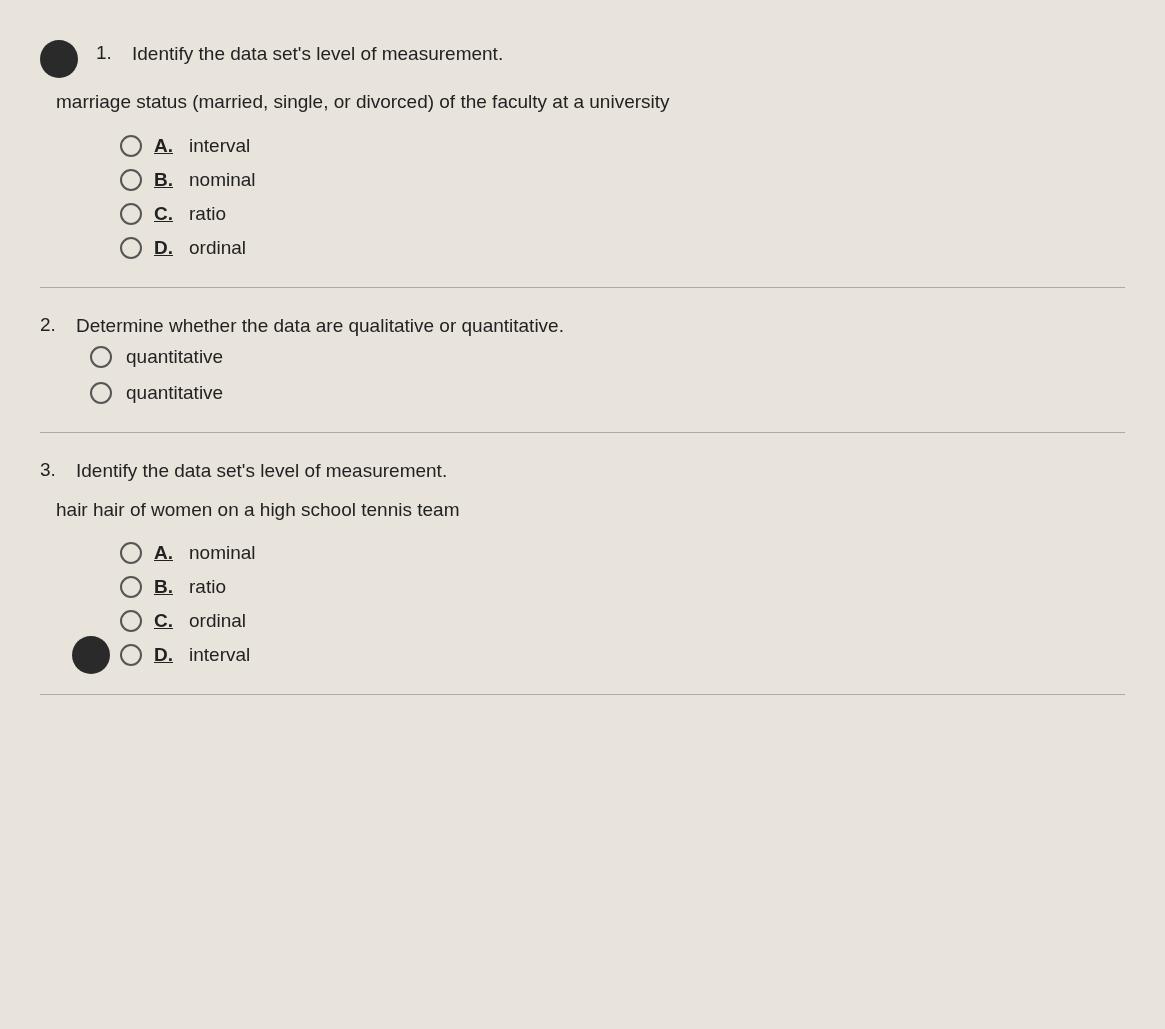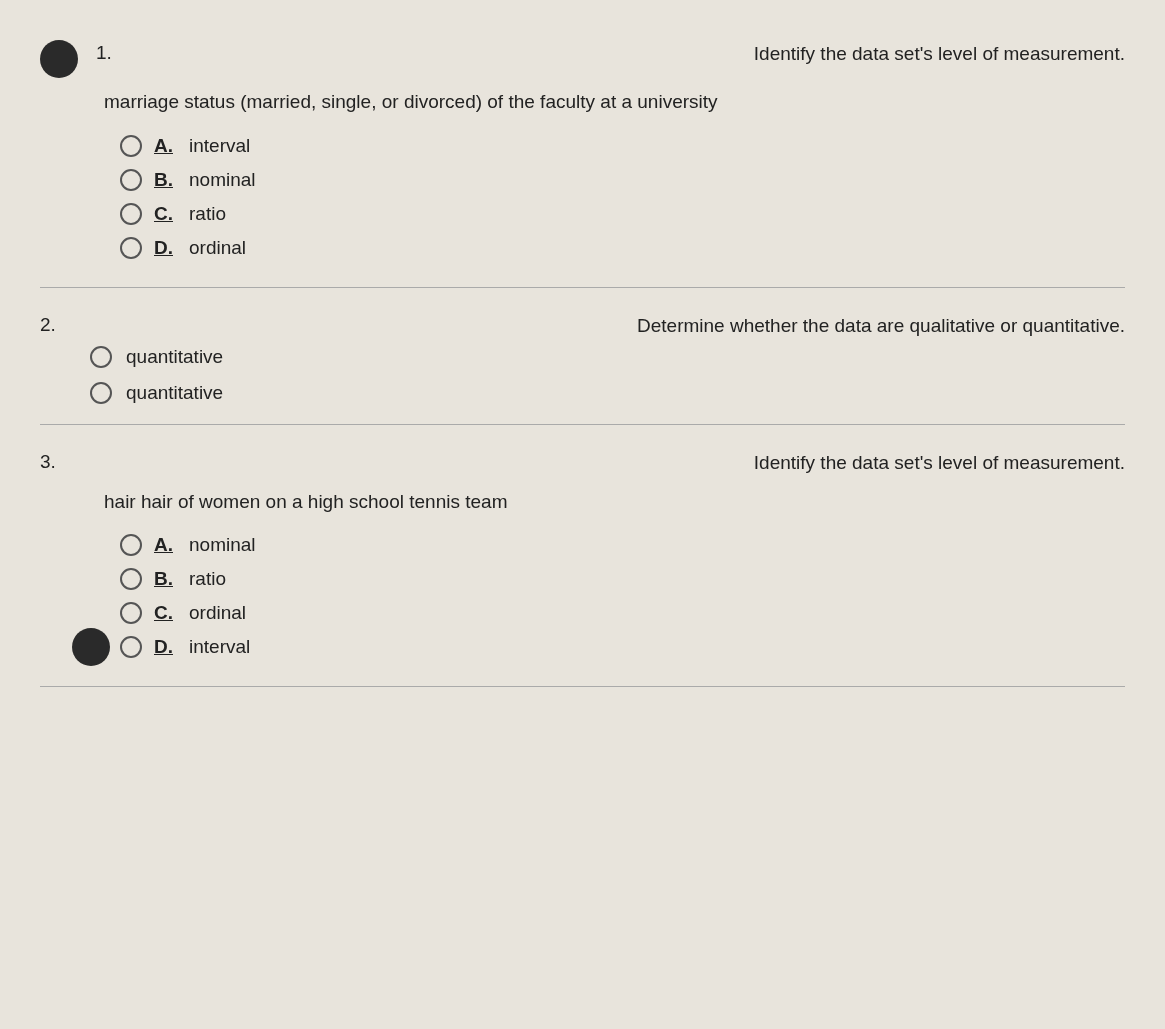--- a/index.html
+++ b/index.html
@@ -29,21 +29,21 @@
       position: relative;
     }
 
     .question-text {
       font-size: 19px;
       line-height: 1.5;
     }
 
     .sub-text {
       font-size: 19px;
-      margin: 10px 0 18px 64px;
+      margin: 10px 0 18px 16px;
       line-height: 1.5;
     }
 
     .options {
       margin-left: 80px;
       display: flex;
       flex-direction: column;
       gap: 12px;
       margin-bottom: 18px;
     }
@@ -92,29 +92,28 @@
     }
 
     .q-num-col {
       font-size: 19px;
       min-width: 28px;
       padding-top: 2px;
     }
 
     .q-text-col {
       flex: 1;
-      text-align: right;
     }
 
     .q2-options {
       margin-left: 50px;
       display: flex;
       flex-direction: column;
       gap: 14px;
-      margin-bottom: 10px;
+      margin-bottom: 18px;
     }
 
     .q2-option {
       display: flex;
       align-items: center;
       gap: 14px;
       font-size: 19px;
       cursor: pointer;
     }
   </style>

